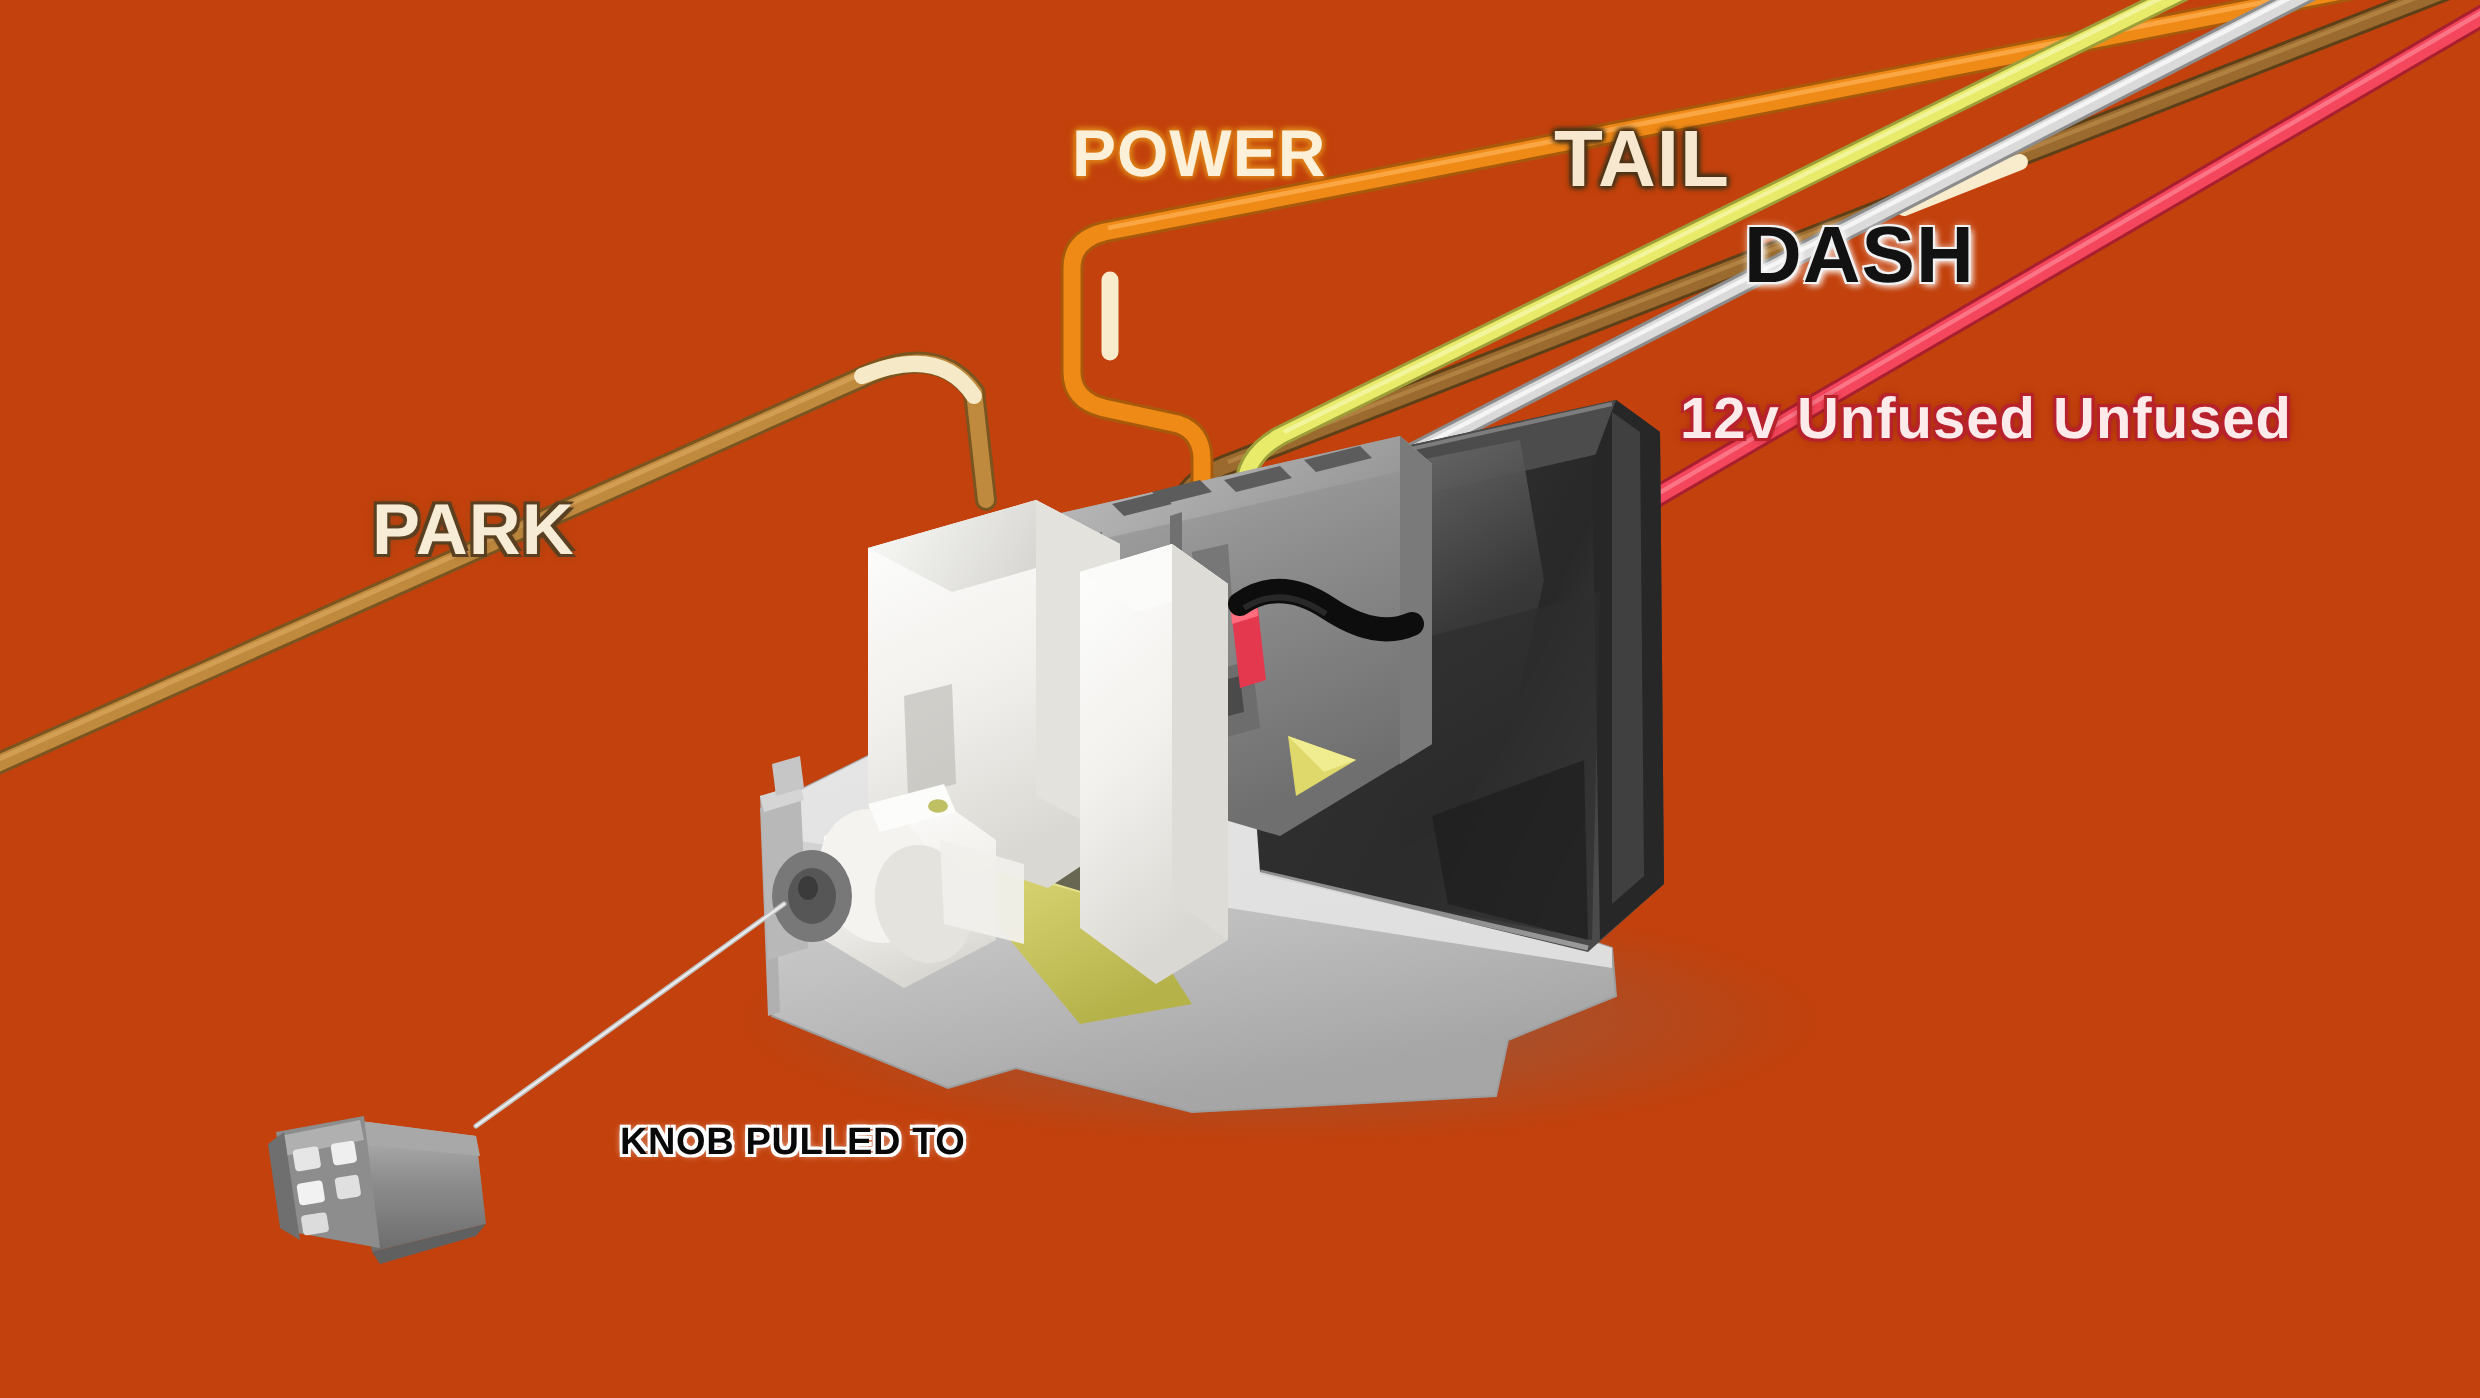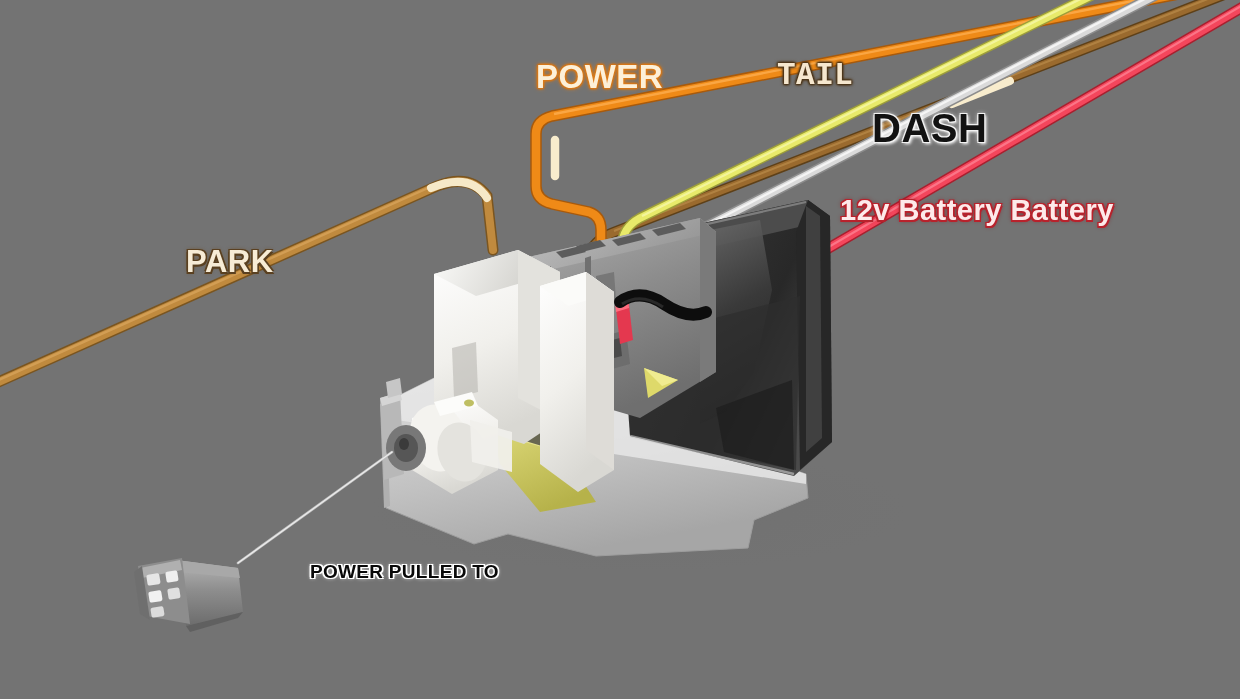--- a/index.html
+++ b/index.html
@@ -1,33 +1,33 @@
 <!DOCTYPE html>
 <html><head>
 <meta charset="utf-8">
 <style>
   html,body{margin:0;padding:0;background:#9b9b9b;}
   #stage{
     position:relative;width:1240px;height:699px;overflow:hidden;
-    background:#737373;
+    background:#c2410c;
     font-family:"Liberation Sans", sans-serif;
   }
   #stage svg.layer{position:absolute;left:0;top:0;width:1240px;height:699px;}
   .lbl{position:absolute;white-space:nowrap;font-weight:700;letter-spacing:.5px;}
   .lbl-power{font-size:33px;color:#fdf0d8;
     text-shadow:0 0 2px #e07b18,0 0 5px #e88a22,1px 1px 2px #c96a10,-1px 1px 2px #c96a10,1px -1px 2px #c96a10,-1px -1px 2px #c96a10;}
-  .lbl-tail{font-size:31px;color:#f6e7ce;
-    text-shadow:1px 1px 2px #4b3418,-1px 1px 2px #4b3418,1px -1px 2px #4b3418,-1px -1px 2px #4b3418,0 0 4px #5b4020;font-family:Liberation Mono, monospace;}
+  .lbl-tail{font-size:40px;color:#f6e7ce;
+    text-shadow:1px 1px 2px #4b3418,-1px 1px 2px #4b3418,1px -1px 2px #4b3418,-1px -1px 2px #4b3418,0 0 4px #5b4020;}
   .lbl-dash{font-size:40px;color:#121212;
     text-shadow:1px 1px 0 #f2f2f2,-1px 1px 0 #f2f2f2,1px -1px 0 #f2f2f2,-1px -1px 0 #f2f2f2,0 0 5px #ffffff,2px 2px 3px rgba(255,255,255,.8);}
   .lbl-dimmer{font-size:31px;color:#f2f0a8;
     text-shadow:1.5px 1.5px 0 #111,-1.5px 1.5px 0 #111,1.5px -1.5px 0 #111,-1.5px -1.5px 0 #111,0 0 5px #000;}
   .lbl-batt{font-size:29px;color:#fdeaea;font-weight:700;
     text-shadow:1.5px 1.5px 0 #b8222c,-1.5px 1.5px 0 #b8222c,1.5px -1.5px 0 #b8222c,-1.5px -1.5px 0 #b8222c,0 0 5px #8d1018;}
-  .lbl-park{font-size:31px;color:#f7ecd6;
+  .lbl-park{font-size:36px;color:#f7ecd6;
     text-shadow:1.5px 1.5px 0 #5a4020,-1.5px 1.5px 0 #5a4020,1.5px -1.5px 0 #5a4020,-1.5px -1.5px 0 #5a4020,0 0 4px #6b4b24;}
   .lbl-knob{font-size:19px;font-weight:700;color:#090909;line-height:1.25;letter-spacing:.3px;
     text-shadow:1.4px 1.4px 0 #fff,-1.4px 1.4px 0 #fff,1.4px -1.4px 0 #fff,-1.4px -1.4px 0 #fff,0 0 4px #fff;}
 </style>
 </head>
 <body>
 
 <div id="stage">
 
   <svg class="layer" viewBox="0 0 1240 699">
@@ -242,20 +242,20 @@
         <rect x="168" y="588" width="12" height="11" rx="2" fill="#e0e0e0" transform="rotate(-9 174 594)"></rect>
         <rect x="151" y="607" width="13" height="10" rx="2" fill="#dcdcdc" transform="rotate(-9 157 612)"></rect>
       </g>
       <path d="M134,572 L142,566 L150,620 L140,614 Z" fill="#6f6f6f"></path>
     </g>
   </svg>
 
   <div class="lbl lbl-power" style="left:536px;top:58px;">POWER</div>
   <div class="lbl lbl-tail" style="left:777px;top:58px;">TAIL</div>
   <div class="lbl lbl-dash" style="left:872px;top:106px;">DASH</div>
-  <div class="lbl lbl-batt" style="left:840px;top:194px;">12v Battery Battery</div>
+  <div class="lbl lbl-batt" style="left:840px;top:194px;">12v Unfused Unfused</div>
   <div class="lbl lbl-park" style="left:186px;top:244px;">PARK</div>
 
   <div class="lbl lbl-knob" style="left:310px;top:560px;">
-    <div>POWER PULLED TO</div>
+    <div>KNOB PULLED TO</div>
   </div>
 
 </div>
 
 </body></html>

